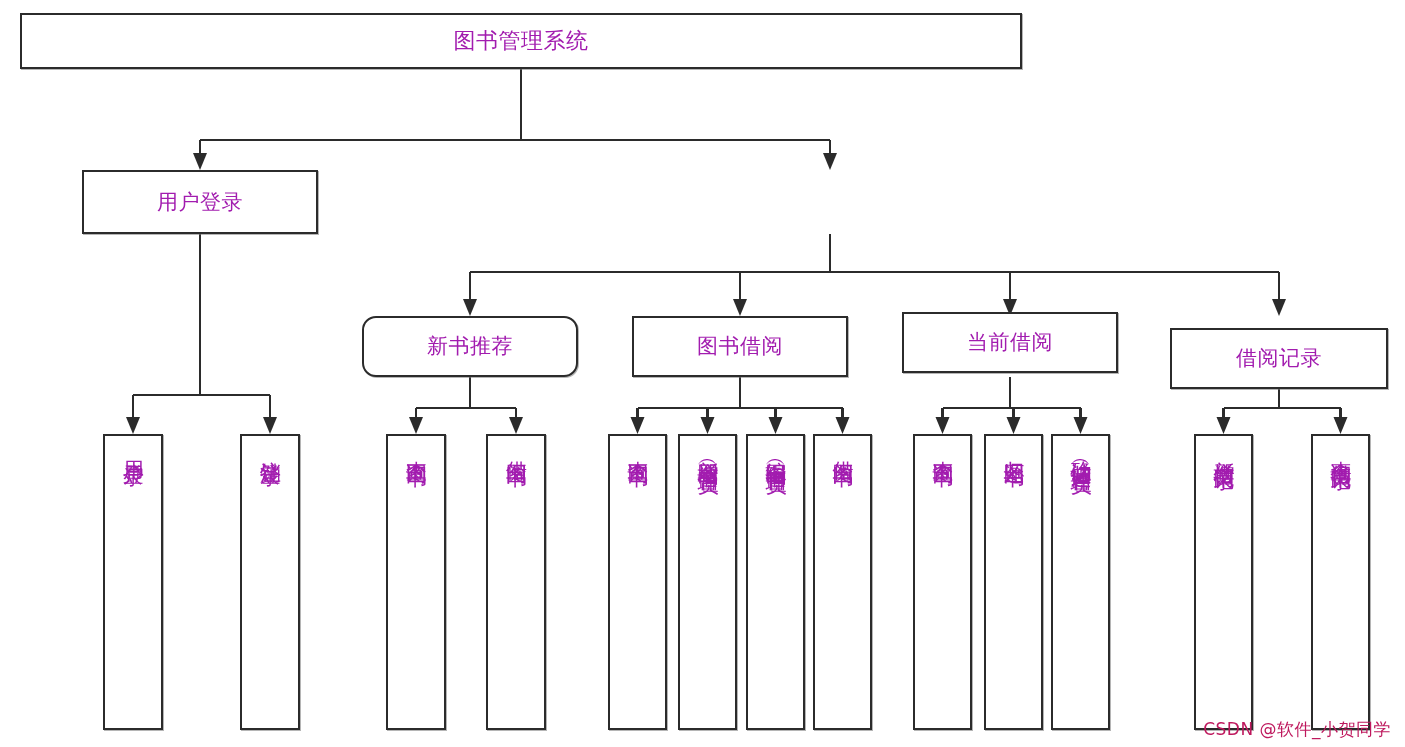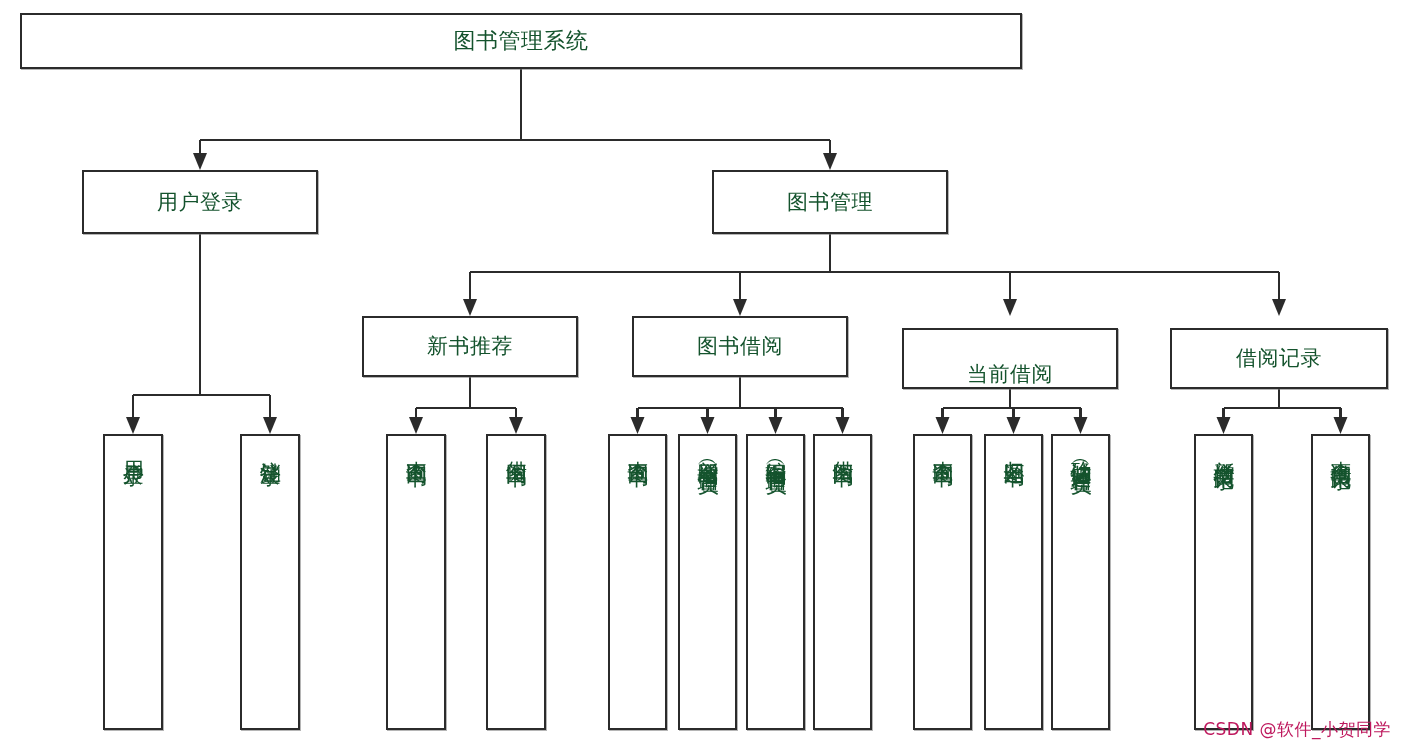--- a/index.html
+++ b/index.html
@@ -33,21 +33,21 @@
     box-sizing: border-box;
     background: #ffffff;
     border: 2px solid #2b2b2b;
     box-shadow: 1px 1px 0 0 rgba(120,120,120,0.55);
     display: flex;
     align-items: center;
     justify-content: center;
     overflow: hidden;
   }
   .node .label {
-    color: #14532d;
+    color: #a21caf;
     font-size: 21px;
     line-height: 1.18;
     letter-spacing: 0.5px;
     white-space: nowrap;
     text-align: center;
   }
   .node.horizontal .label {
     writing-mode: horizontal-tb;
   }
   .node.vertical {
@@ -135,31 +135,28 @@
       <path d="M 1333.5 417 L 1347.5 417 L 1340.5 434 Z" fill="#2b2b2b"></path>
     </svg>
 
   <div class="node root horizontal" id="n-root" style="left: 20px; top: 13px; width: 1002px; height: 56px;">
     <span class="label">图书管理系统</span>
   </div>
 
   <div class="node horizontal" id="n-user-login" style="left: 82px; top: 170px; width: 236px; height: 64px;">
     <span class="label">用户登录</span>
   </div>
-  <div class="node horizontal" id="n-book-manage" style="left: 712px; top: 170px; width: 236px; height: 64px;">
-    <span class="label">图书管理</span>
-  </div>
-
-  <div class="node horizontal" id="n-new-book-recommend" style="left: 362px; top: 316px; width: 216px; height: 61px;">
+
+  <div class="node horizontal" id="n-new-book-recommend" style="left: 362px; top: 316px; width: 216px; height: 61px; border-radius: 14px;">
     <span class="label">新书推荐</span>
   </div>
   <div class="node horizontal" id="n-book-borrow" style="left: 632px; top: 316px; width: 216px; height: 61px;">
     <span class="label">图书借阅</span>
   </div>
-  <div class="node horizontal" id="n-current-borrow" style="left: 902px; top: 328px; width: 216px; height: 61px; align-items: flex-end;">
+  <div class="node horizontal" id="n-current-borrow" style="left: 902px; top: 312px; width: 216px; height: 61px;">
     <span class="label">当前借阅</span>
   </div>
   <div class="node horizontal" id="n-borrow-record" style="left: 1170px; top: 328px; width: 218px; height: 61px;">
     <span class="label">借阅记录</span>
   </div>
 
   <div class="node vertical" id="n-leaf-user-login" style="left: 103px; top: 434px; width: 60px; height: 296px;">
     <span class="label">用户登录</span>
   </div>
   <div class="node vertical" id="n-leaf-user-logout" style="left: 240px; top: 434px; width: 60px; height: 296px;">

